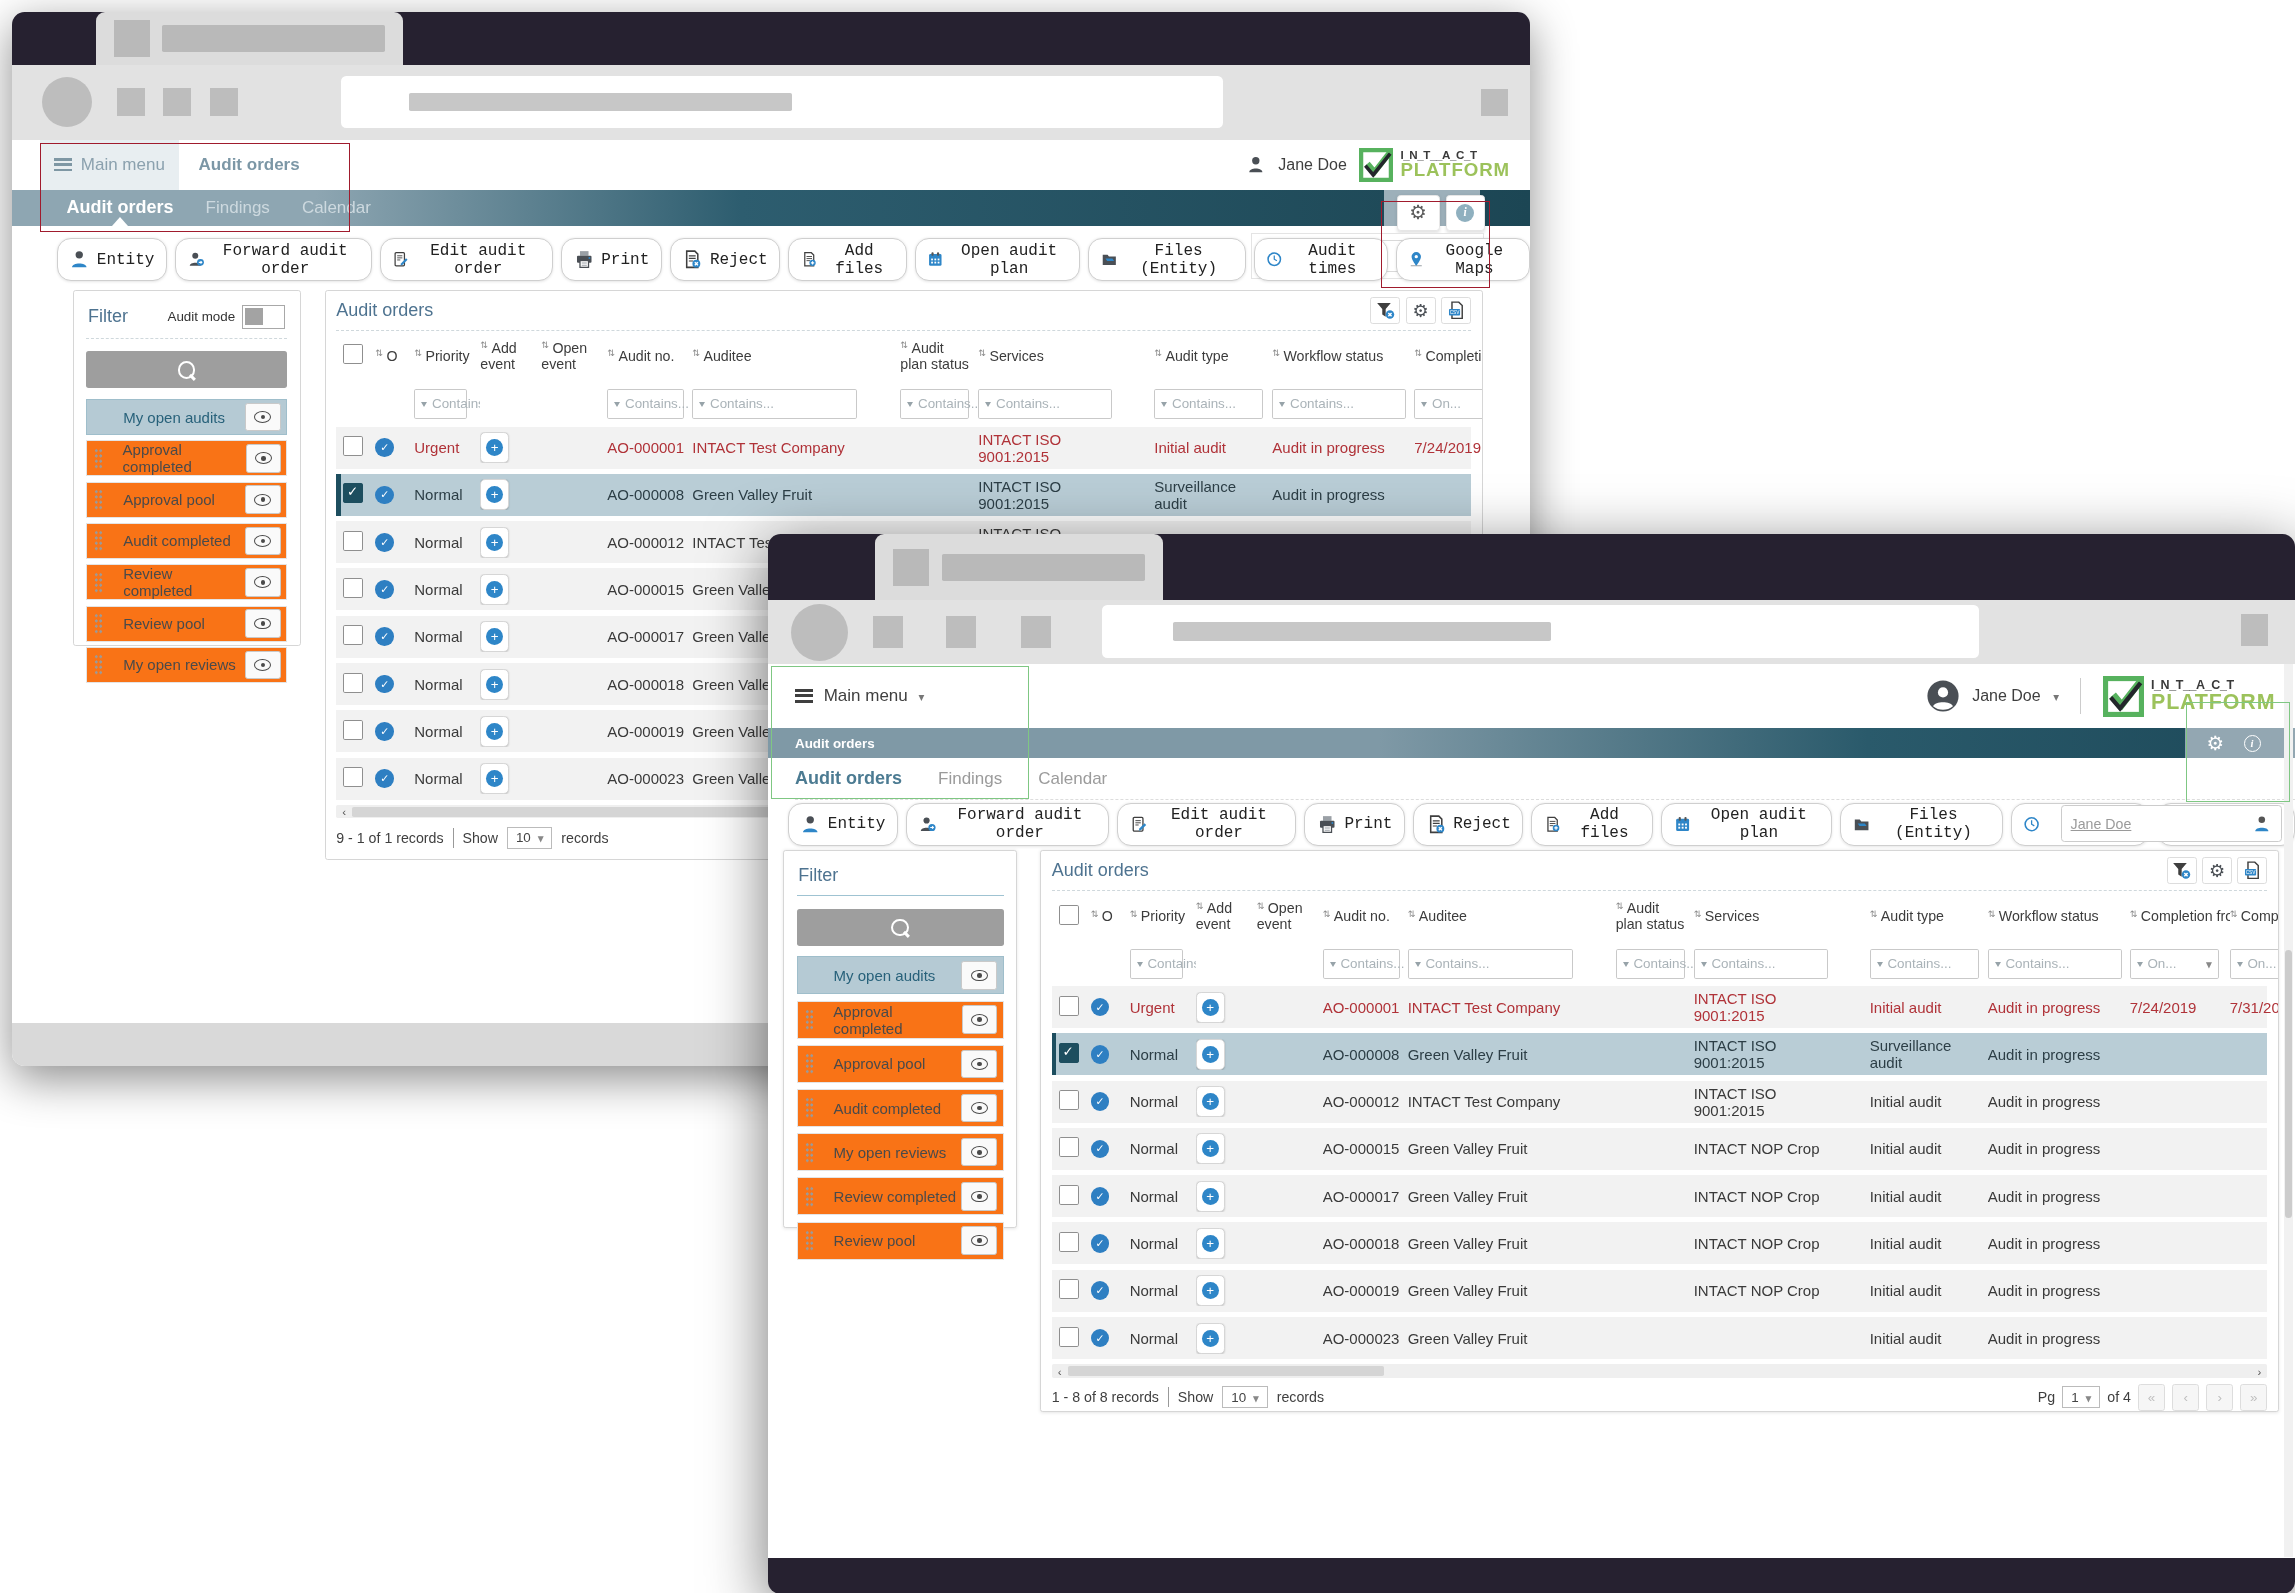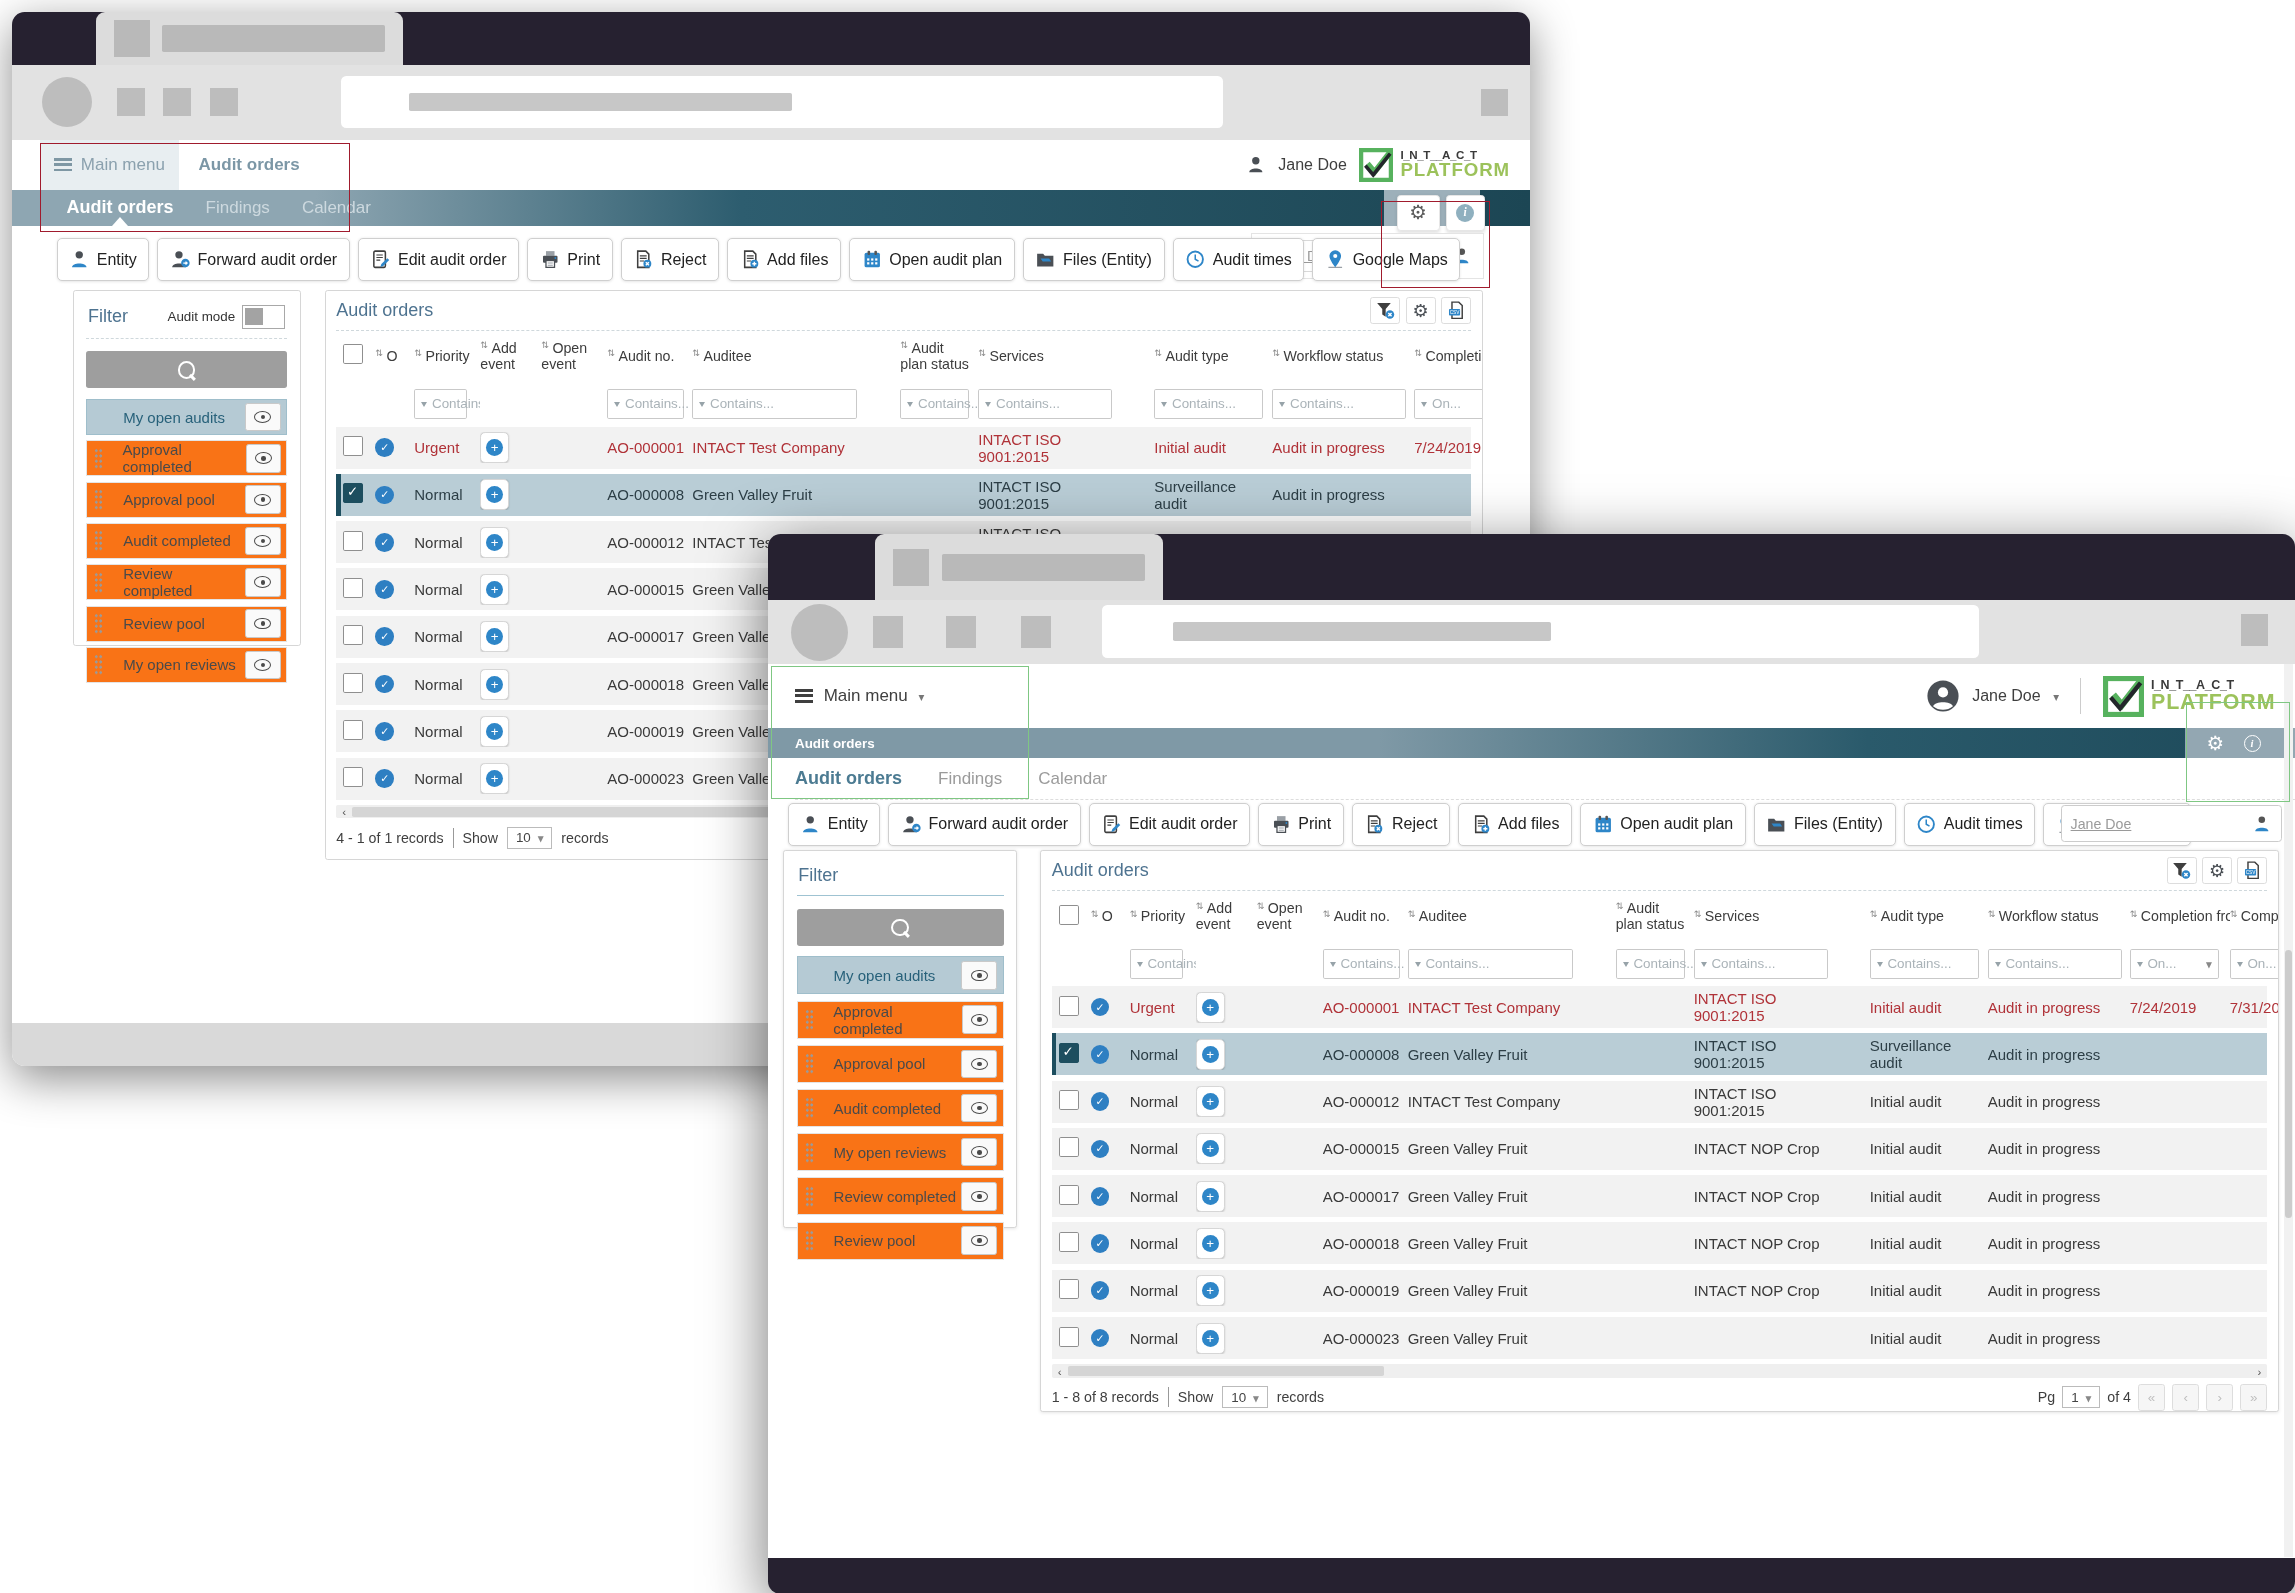--- a/index.html
+++ b/index.html
@@ -96,22 +96,22 @@
   #wf .tabs{position:absolute;left:27px;right:0;top:224px;height:41px;display:flex;align-items:center;
       gap:36px;border-bottom:0.9px dashed #ddd}
   #wf .tab{font-size:17px;color:#9b9b9b}
   #wf .tab.active{color:#4c7b92;font-weight:bold;font-size:18px}
 
   
   .toolbar{position:absolute;display:flex;gap:8px;align-items:center}
   #wb .toolbar{left:45px;top:224px;height:48px}
   #wf .toolbar{left:19.6px;top:267px;height:46px}
   .tbtn{display:inline-flex;align-items:center;gap:7.1px;padding:0 11.6px;height:43px;background:#fff;
-      border:0.9px solid #cfcfcf;border-radius:5px;font-size:16px;color:#222;
-      box-shadow:0 0.9px 2.7px rgba(0,0,0,.1);cursor:pointer;font-family:Liberation Sans, sans-serif}
+      border:0.9px solid #cfcfcf;border-radius:14px;font-size:16px;color:#222;
+      box-shadow:0 0.9px 2.7px rgba(0,0,0,.1);cursor:pointer;font-family:Liberation Mono, monospace}
   .tbico{width:20.5px;height:20.5px}
   #wf .assigfree{position:absolute;right:13.4px;top:271px;width:221px;height:37px;border:0.9px solid #ccc;
       border-radius:3.6px;background:#fff;display:flex;align-items:center;padding:0 9px;box-sizing:border-box;gap:7.1px}
   #wf .assigfree span{color:#9a9a9a;font-size:14.2px;text-decoration:underline;flex:1}
 
   
   .fcard{position:absolute;background:#fff;border:0.9px solid #d6d6d6;border-radius:2.7px;
       padding:10.7px 12.5px;box-sizing:border-box}
   #wb .fcard{left:61px;top:278px;width:228px;height:356px}
   #wf .fcard{left:15px;top:316px;width:234px;height:378px;box-shadow:0 0.9px 3.6px rgba(0,0,0,.1)}
@@ -761,21 +761,21 @@
         <span class="cell c-cf"></span>
         <span class="cell c-ct"></span>
       </div>
       </div>
     <div class="hscroll">
       <span class="harr"></span>
       <span class="hthumb"></span>
       <span class="hfill"></span>
     </div>
     <div class="tfoot">
-      <span>4 - 1 of 1 records</span>
+      <span>9 - 1 of 1 records</span>
       <span class="vdiv"></span>
       <span>Show</span>
       <span class="sel">
           <span>10</span>
           <b class="car"></b>
         </span>
       <span>records</span>
     </div>
   </div>
 

